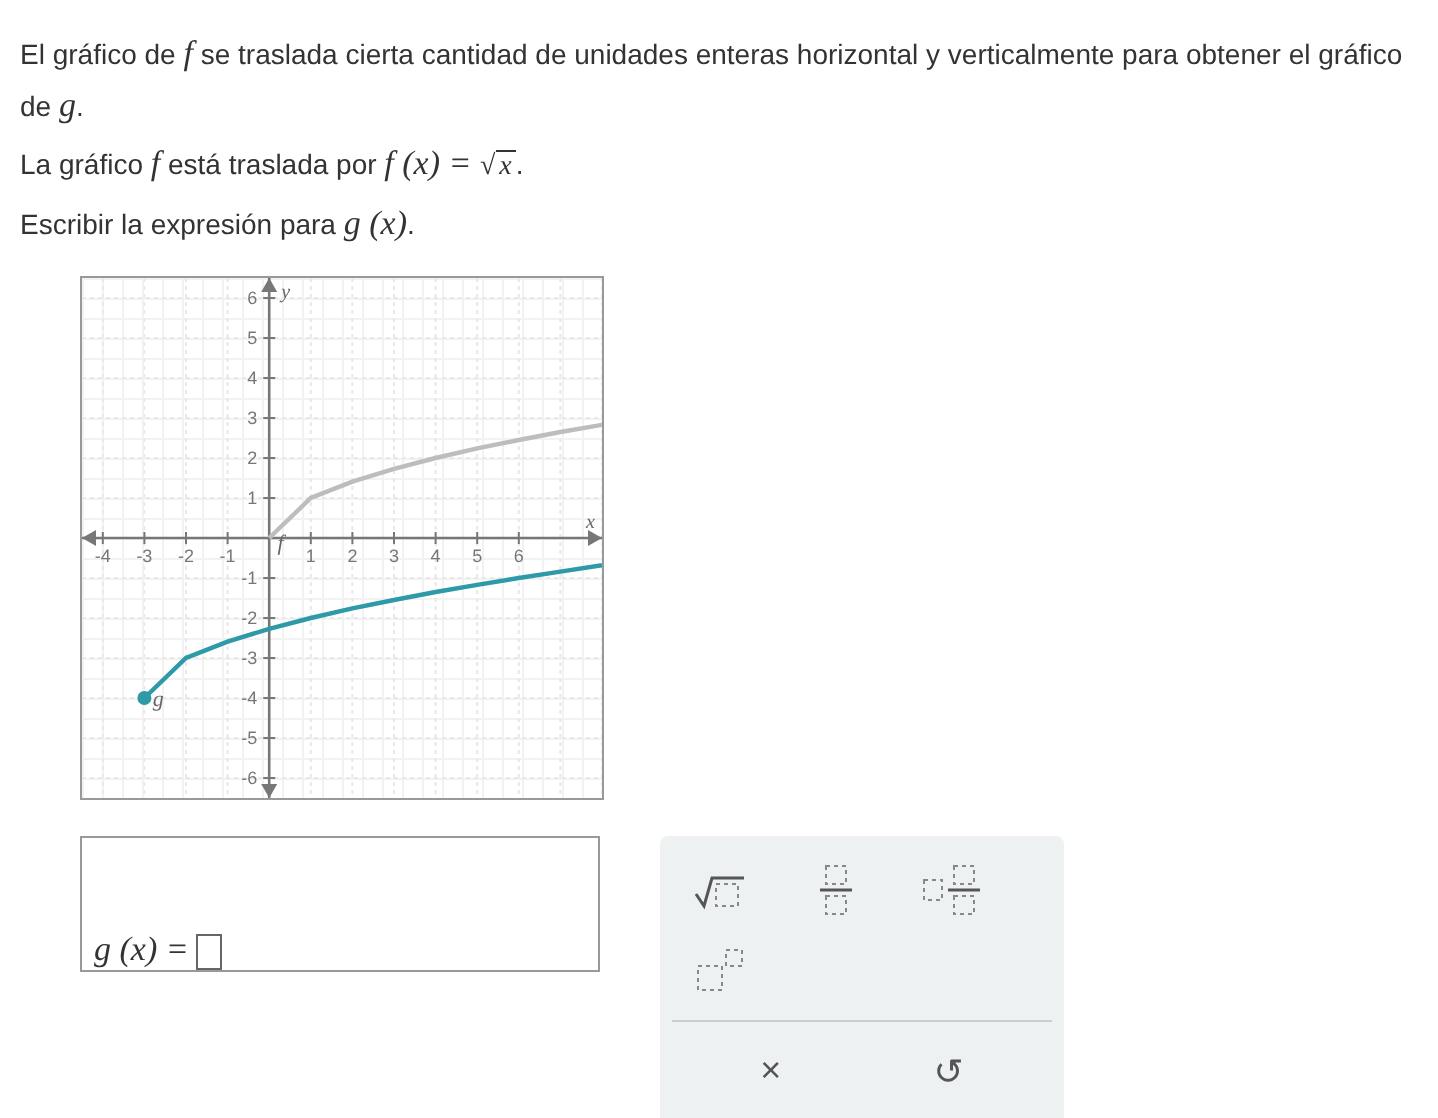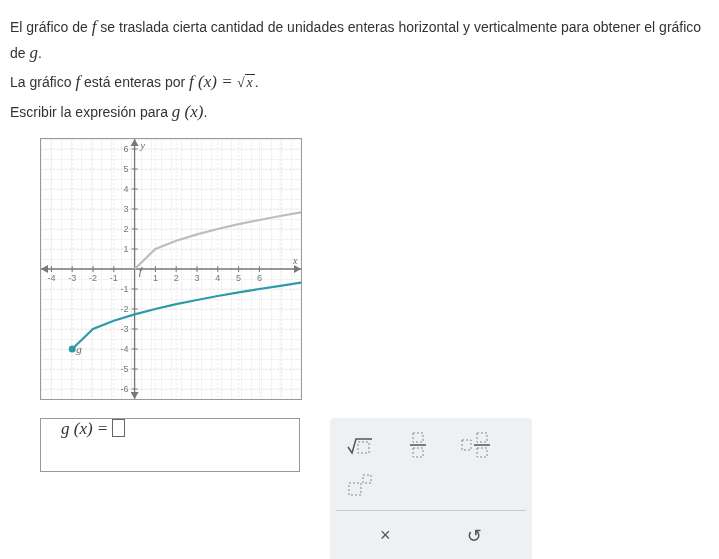--- a/index.html
+++ b/index.html
@@ -34,24 +34,24 @@
   .answer-row {
     display: flex;
     align-items: flex-start;
     gap: 30px;
     margin-top: 18px;
     margin-left: 30px;
   }
   .answer-box {
     border: 1px solid #999;
     width: 260px;
-    height: 54px;
-    display: flex;
-    align-items: flex-start;
-    padding-left: 20px;
+    height: 68px;
+    display: flex;
+    align-items: flex-end;
+    padding-left: 6px;
     box-sizing: border-box;
   }
   .answer-box .input-slot {
     display: inline-block;
     width: 11px;
     height: 16px;
     border: 1px solid #666;
     vertical-align: middle;
     margin-left: 4px;
   }
@@ -89,21 +89,21 @@
   }
 </style>
 </head>
 <body>
 
 <p>
   <span>El gráfico de </span><span class="math-fn">f</span><span> se traslada cierta cantidad de unidades enteras horizontal y verticalmente para obtener el gráfico de </span><span class="math-fn">g</span><span>.</span>
 </p>
 
 <p>
-  <span>La gráfico </span><span class="math-fn">f</span><span> está enteras por </span><span class="math-fn">f (x) = </span><span class="sqrt">√<span class="rad math-var">x</span></span><span>.</span>
+  <span>La gráfico </span><span class="math-fn">f</span><span> está traslada por </span><span class="math-fn">f (x) = </span><span class="sqrt">√<span class="rad math-var">x</span></span><span>.</span>
 </p>
 
 <p>
   <span>Escribir la expresión para </span><span class="math-fn">g (x)</span><span>.</span>
 </p>
 
 <div class="chart-box">
   <svg id="chart-svg" width="260" height="260">
       <line x1="10.4" y1="0" x2="10.4" y2="260" stroke="#e9e9e9" stroke-dasharray="2 2"></line>
       <line x1="31.2" y1="0" x2="31.2" y2="260" stroke="#e9e9e9" stroke-dasharray="2 2"></line>

